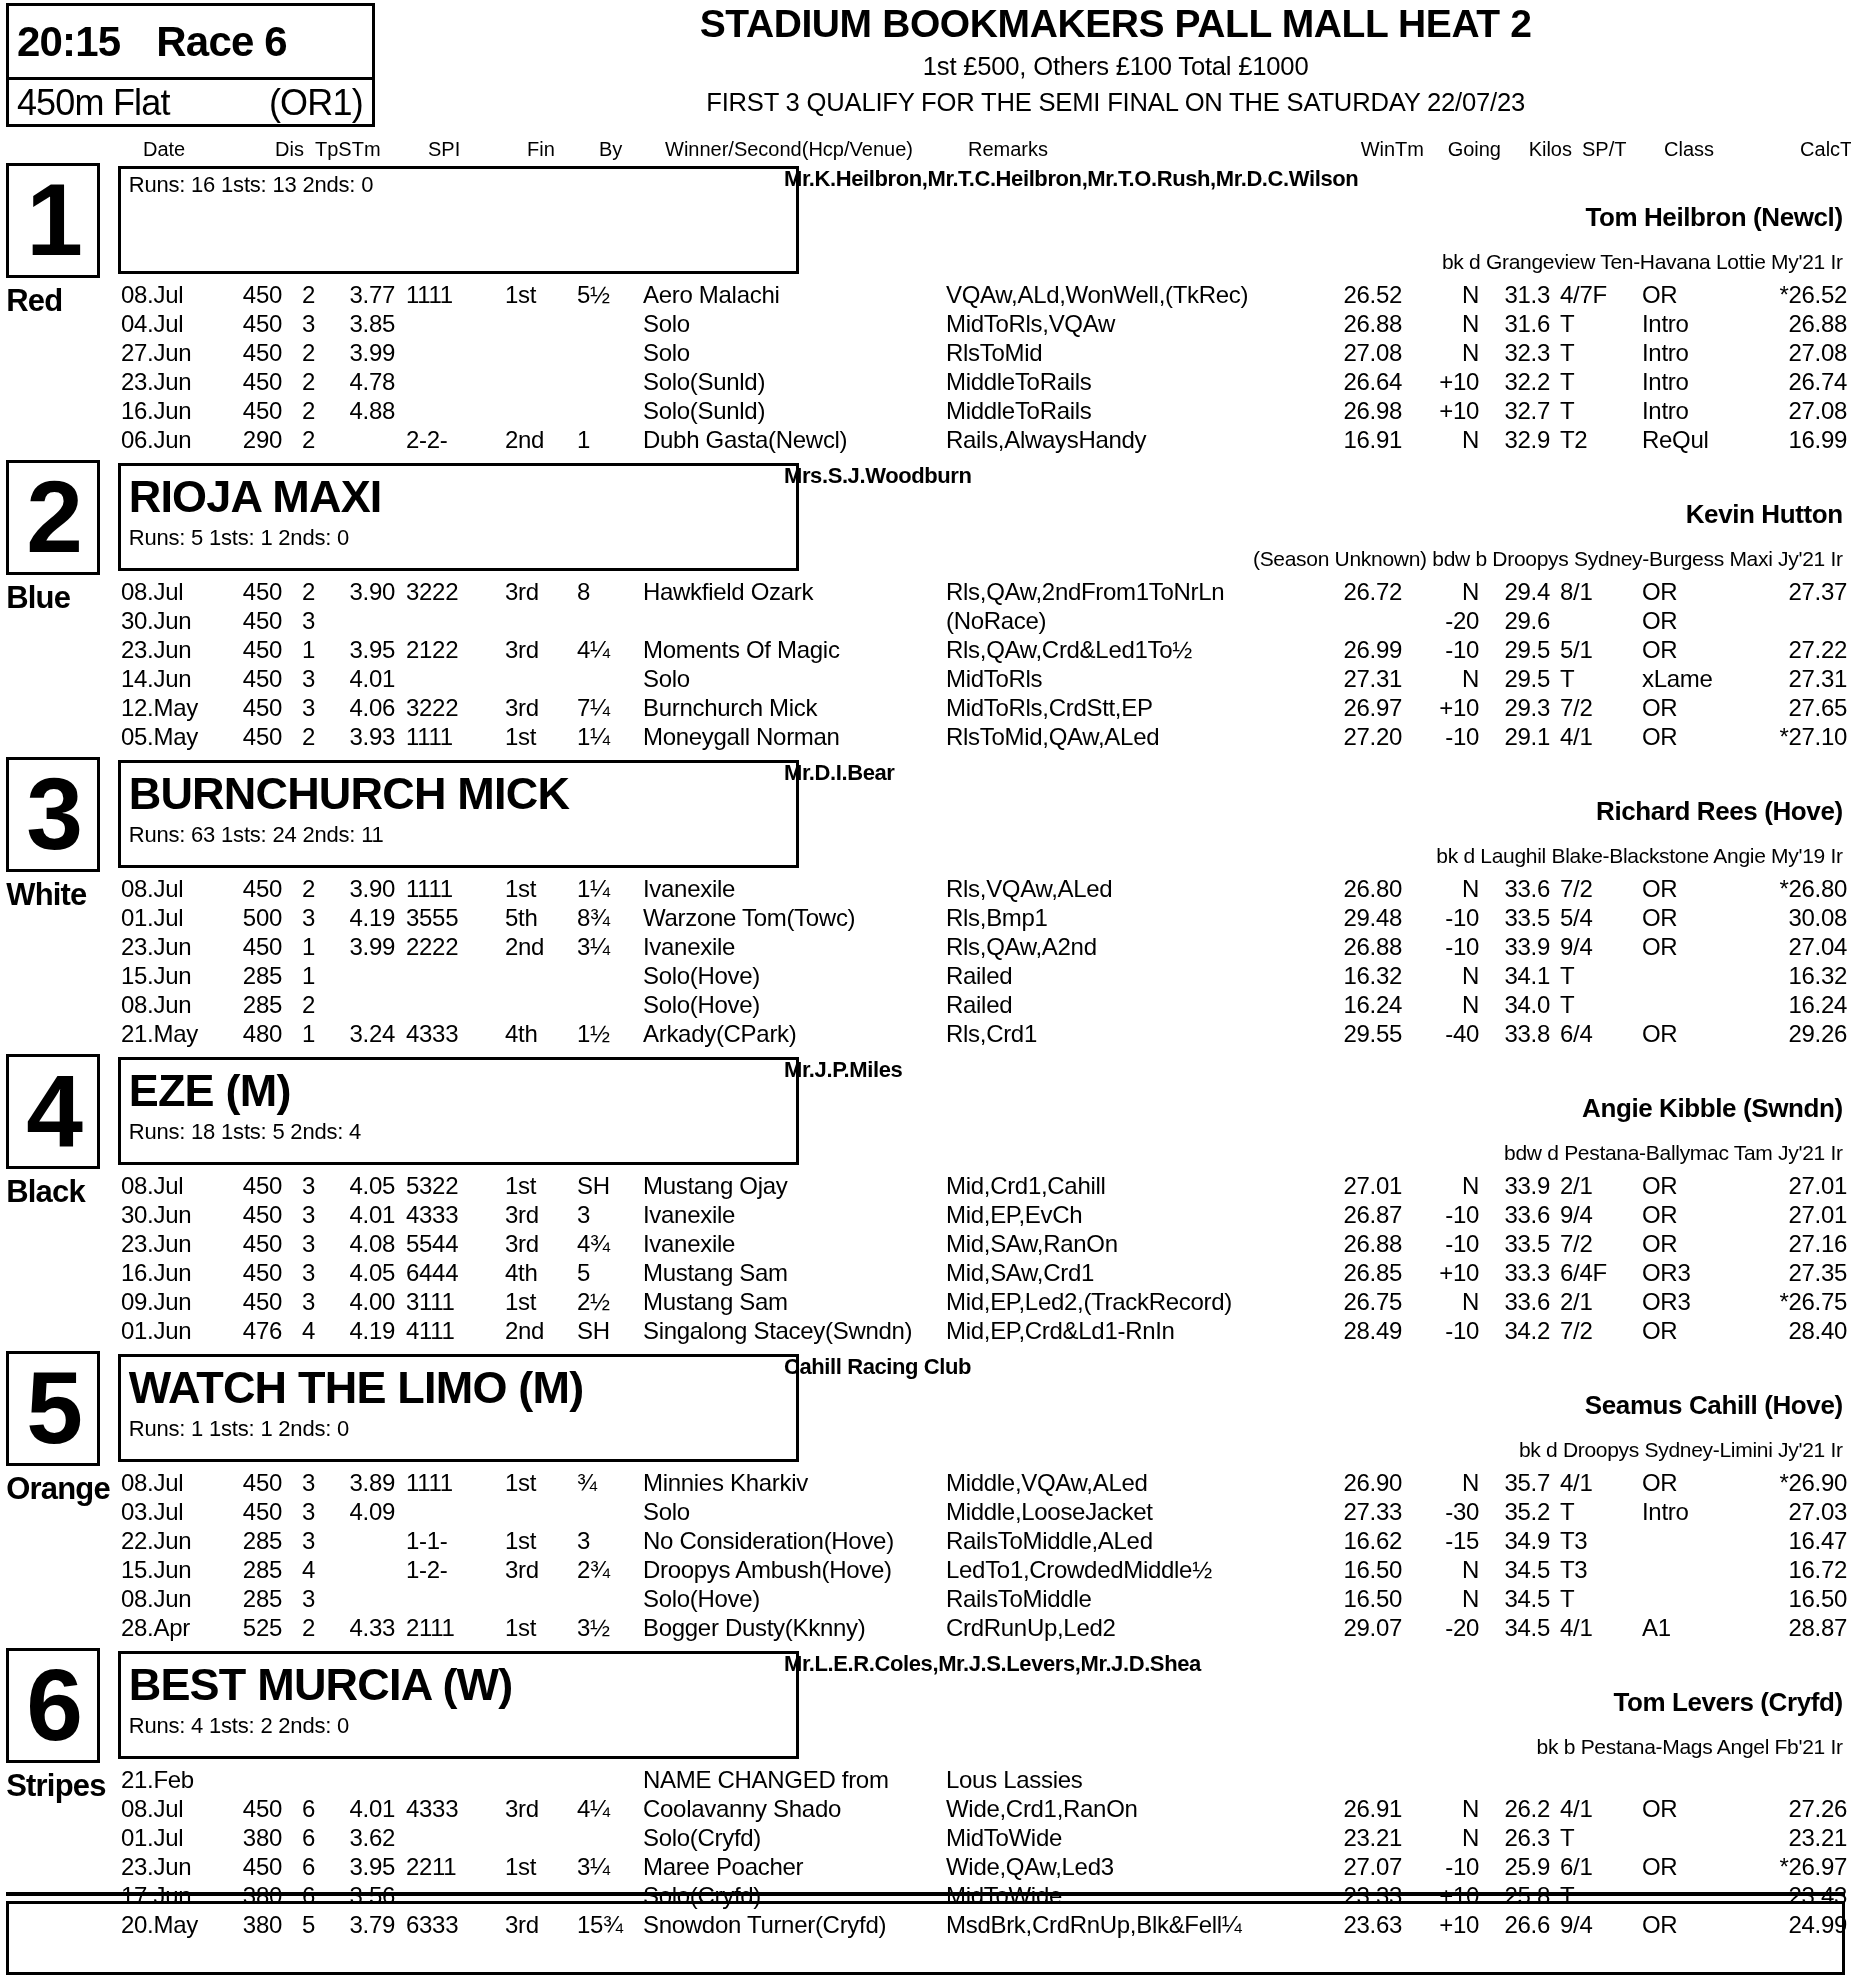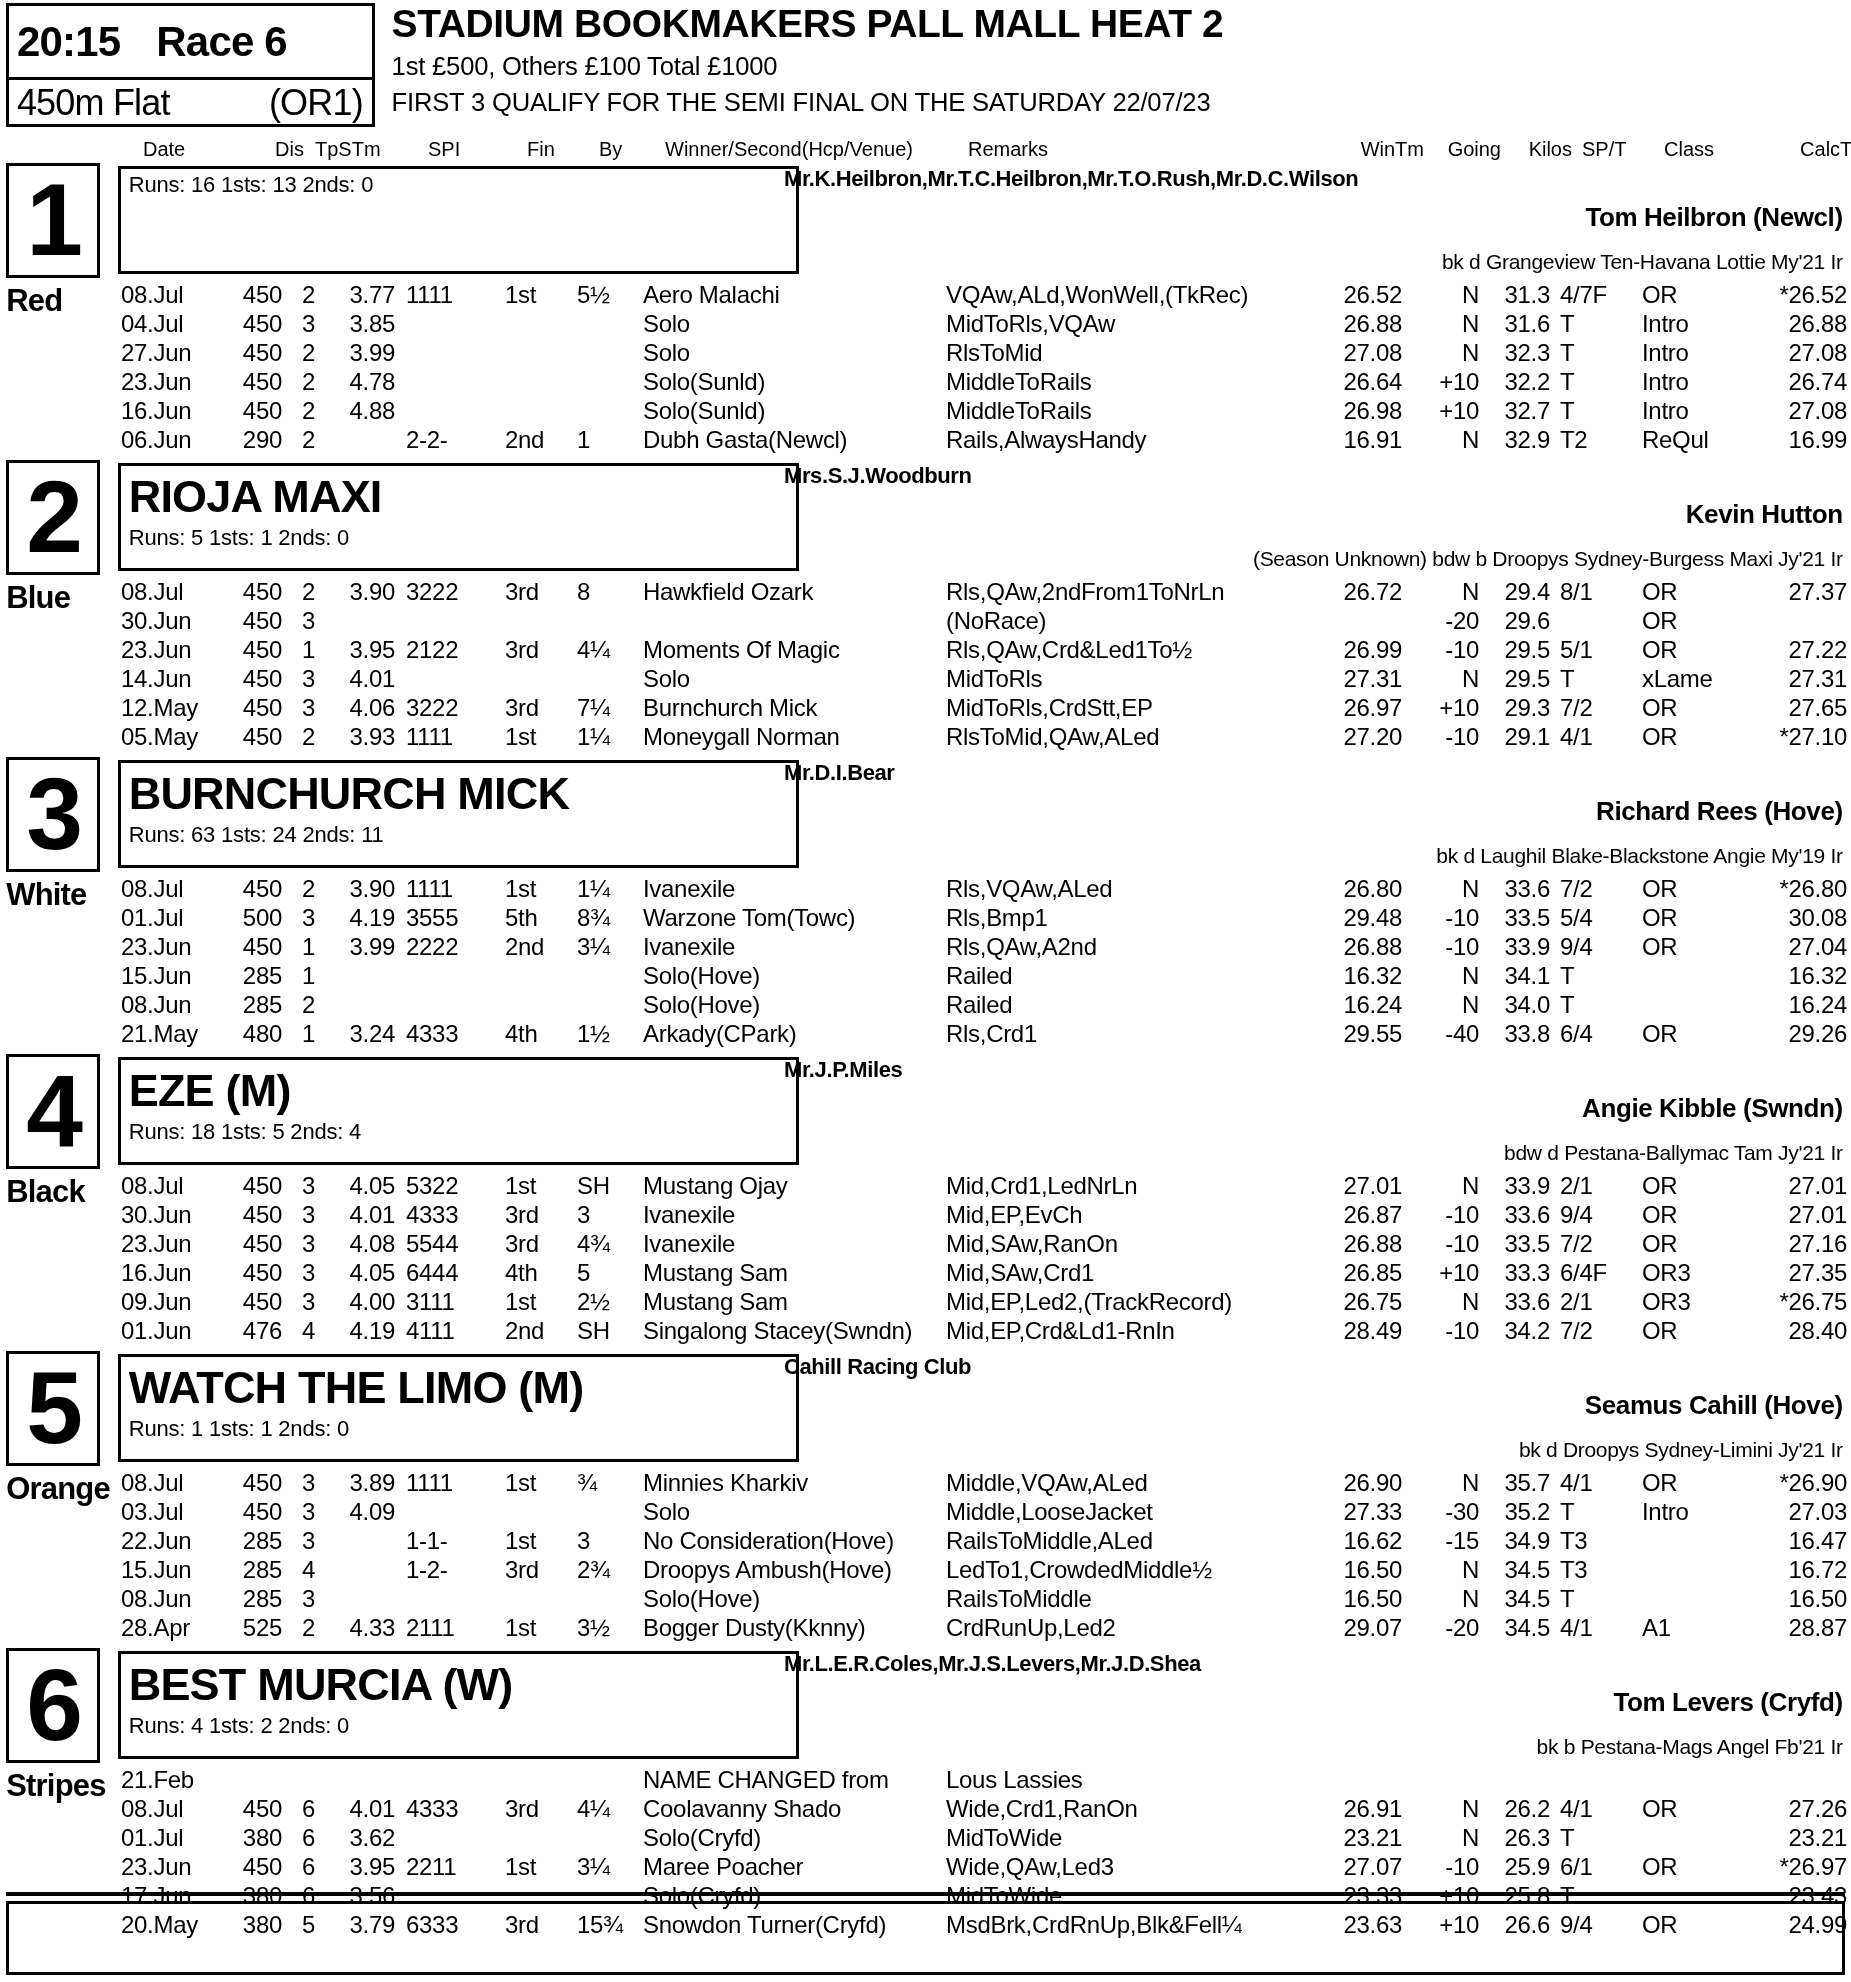--- a/index.html
+++ b/index.html
@@ -23,21 +23,21 @@
   }
   .racebox .rb-bot{
     height:46px;box-sizing:border-box;display:flex;align-items:center;
     justify-content:space-between;padding:0 9.3px 0 7.7px;
   }
   .t-time{font-size:42px;font-weight:bold;letter-spacing:-0.8px;}
   .t-race{font-size:42px;font-weight:bold;margin-left:36px;letter-spacing:-0.8px;}
   .t-dist{font-size:36px;letter-spacing:-0.8px;}
   .t-grade{font-size:36px;letter-spacing:-0.8px;}
 
-  .hdr-right{position:absolute;right:12.4px;top:0;text-align:left;width:1448px;}
+  .hdr-right{position:absolute;right:12.4px;top:0;text-align:center;width:1448px;}
   .h-title{font-size:39px;font-weight:bold;letter-spacing:-0.4px;line-height:42px;margin-top:3.1px;}
   .h-prize{font-size:25.6px;line-height:31px;margin-top:6.2px;letter-spacing:-0.2px;}
   .h-qual{font-size:25.6px;line-height:31px;margin-top:4.6px;letter-spacing:-0.2px;}
 
   
   .colhdr{position:relative;height:25px;font-size:20px;}
   .colhdr span{position:absolute;top:0;white-space:nowrap;margin-left:22px;}
 
   
   .dog{position:relative;}
@@ -521,21 +521,21 @@
         <div class="forms">
           <div class="frow">
             <span class="c-date">08.Jul</span>
             <span class="c-dis">450</span>
             <span class="c-tp">3</span>
             <span class="c-stm">4.05</span>
             <span class="c-spi">5322</span>
             <span class="c-fin">1st</span>
             <span class="c-by">SH</span>
             <span class="c-win">Mustang Ojay</span>
-            <span class="c-rem">Mid,Crd1,LedNrLn</span>
+            <span class="c-rem">Mid,Crd1,Cahill</span>
             <span class="c-wtm">27.01</span>
             <span class="c-gng">N</span>
             <span class="c-kls">33.9</span>
             <span class="c-spt">2/1</span>
             <span class="c-cls">OR</span>
             <span class="c-ctm">27.01</span>
           </div>
           <div class="frow">
             <span class="c-date">30.Jun</span>
             <span class="c-dis">450</span>

